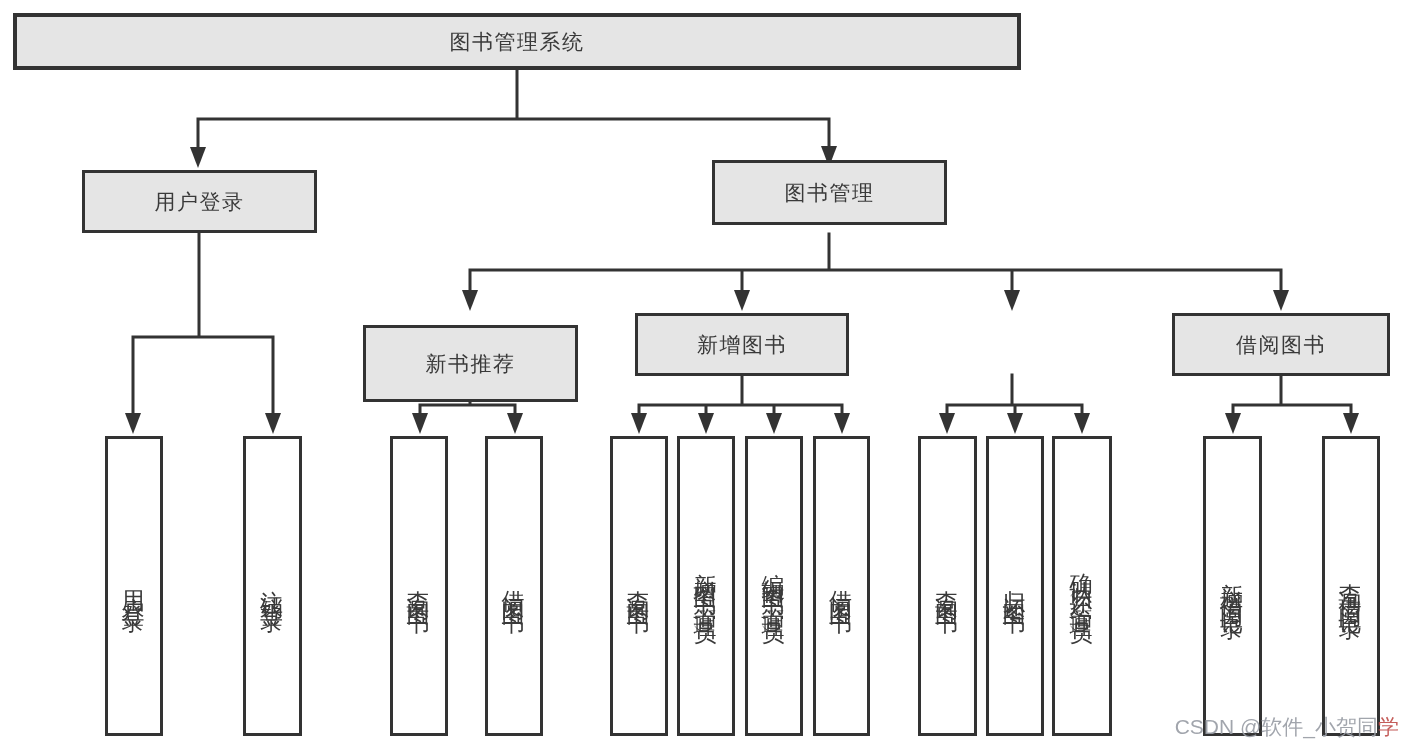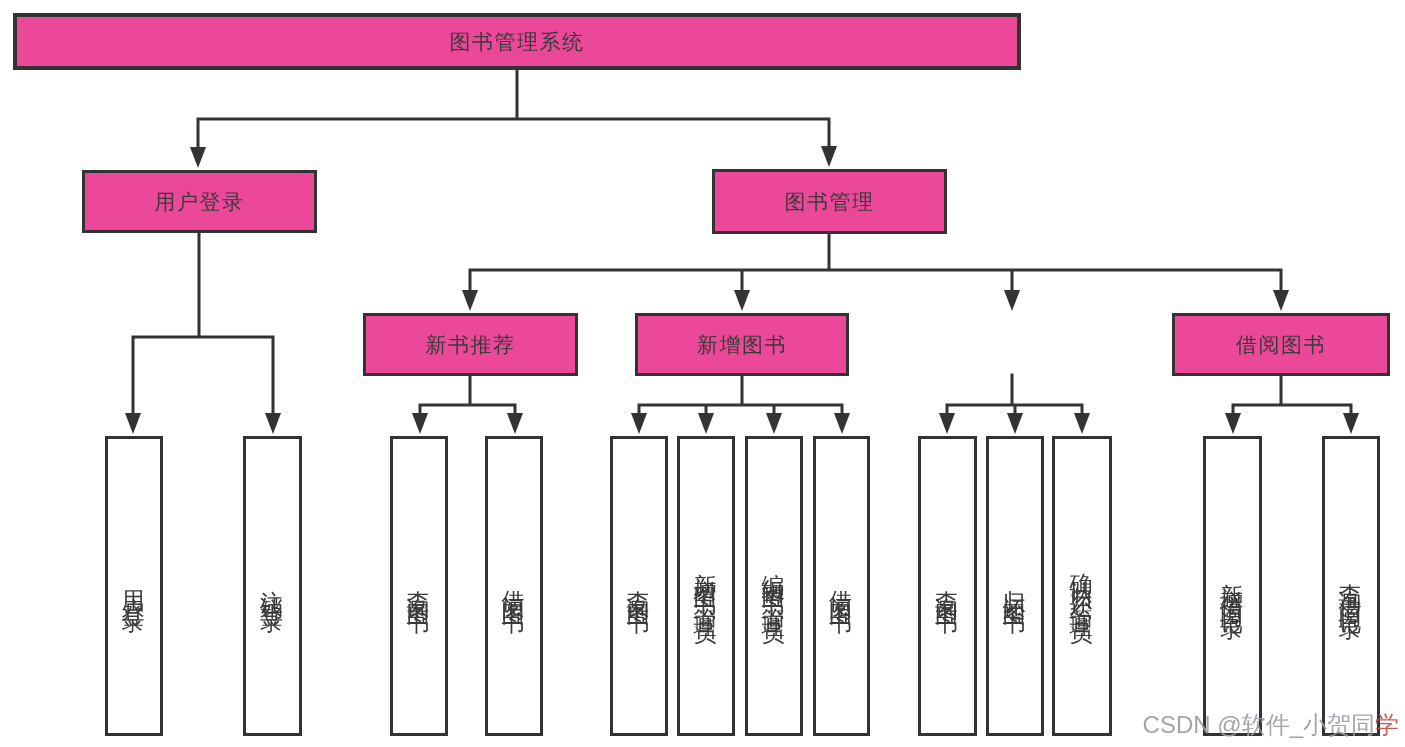--- a/index.html
+++ b/index.html
@@ -2,34 +2,34 @@
 <html><head>
 <meta charset="utf-8">
 <style>
   html,body{margin:0;padding:0;background:#ffffff;}
   .canvas{
     position:relative;width:1405px;height:747px;background:#ffffff;overflow:hidden;
     font-family:"Liberation Sans","DejaVu Sans",sans-serif;
   }
   .connectors{position:absolute;left:0;top:0;z-index:0;}
   .node{
-    position:absolute;box-sizing:border-box;background:#ec4899;border:3px solid #333333;
+    position:absolute;box-sizing:border-box;background:#e5e5e5;border:3px solid #333333;
     display:flex;align-items:center;justify-content:center;
     font-size:21px;letter-spacing:1.5px;color:#3a3a3a;z-index:1;
   }
   .node.root{border-width:4px;}
   .leaf{
     position:absolute;top:436px;height:300px;box-sizing:border-box;background:#ffffff;
     border:3px solid #333333;display:flex;align-items:center;justify-content:center;
     writing-mode:vertical-rl;text-orientation:mixed;text-align:center;
     font-size:23px;letter-spacing:7px;color:#3a3a3a;z-index:1;
   }
   .watermark{
     position:absolute;right:6px;bottom:6px;z-index:5;
-    font-size:24px;color:#9a9ea6;white-space:nowrap;opacity:.92;
+    font-size:21px;color:#9a9ea6;white-space:nowrap;opacity:.92;
   }
   .wm-red{color:#c0504d;}
 </style>
 </head>
 <body>
 
 <div class="canvas">
 
   <svg class="connectors" width="1405" height="747" viewBox="0 0 1405 747" aria-hidden="true">
     <path d="M517 70 V119 M198 119 H829 M198 119 V150 M829 119 V149
@@ -58,23 +58,23 @@
       <polygon points="1007,413 1023,413 1015,434"></polygon>
       <polygon points="1074,413 1090,413 1082,434"></polygon>
       <polygon points="1225,413 1241,413 1233,434"></polygon>
       <polygon points="1343,413 1359,413 1351,434"></polygon>
     </g>
   </svg>
 
   <div class="node root" style="left:13px;top:13px;width:1008px;height:57px">图书管理系统</div>
 
   <div class="node" style="left:82px;top:170px;width:235px;height:63px">用户登录</div>
-  <div class="node" style="left:712px;top:169px;width:235px;height:65px">图书管理</div>
+  <div class="node" style="left:712px;top:160px;width:235px;height:65px">图书管理</div>
 
-  <div class="node" style="left:363px;top:313px;width:215px;height:63px">新书推荐</div>
+  <div class="node" style="left:363px;top:325px;width:215px;height:77px">新书推荐</div>
   <div class="node" style="left:635px;top:313px;width:214px;height:63px">新增图书</div>
   <div class="node" style="left:1172px;top:313px;width:218px;height:63px">借阅图书</div>
 
   <div class="leaf" style="left:105px;width:58px">用户登录</div>
   <div class="leaf" style="left:243px;width:59px">注销登录</div>
 
   <div class="leaf" style="left:390px;width:58px">查询图书</div>
   <div class="leaf" style="left:485px;width:58px">借阅图书</div>
 
   <div class="leaf" style="left:610px;width:58px">查询图书</div>

